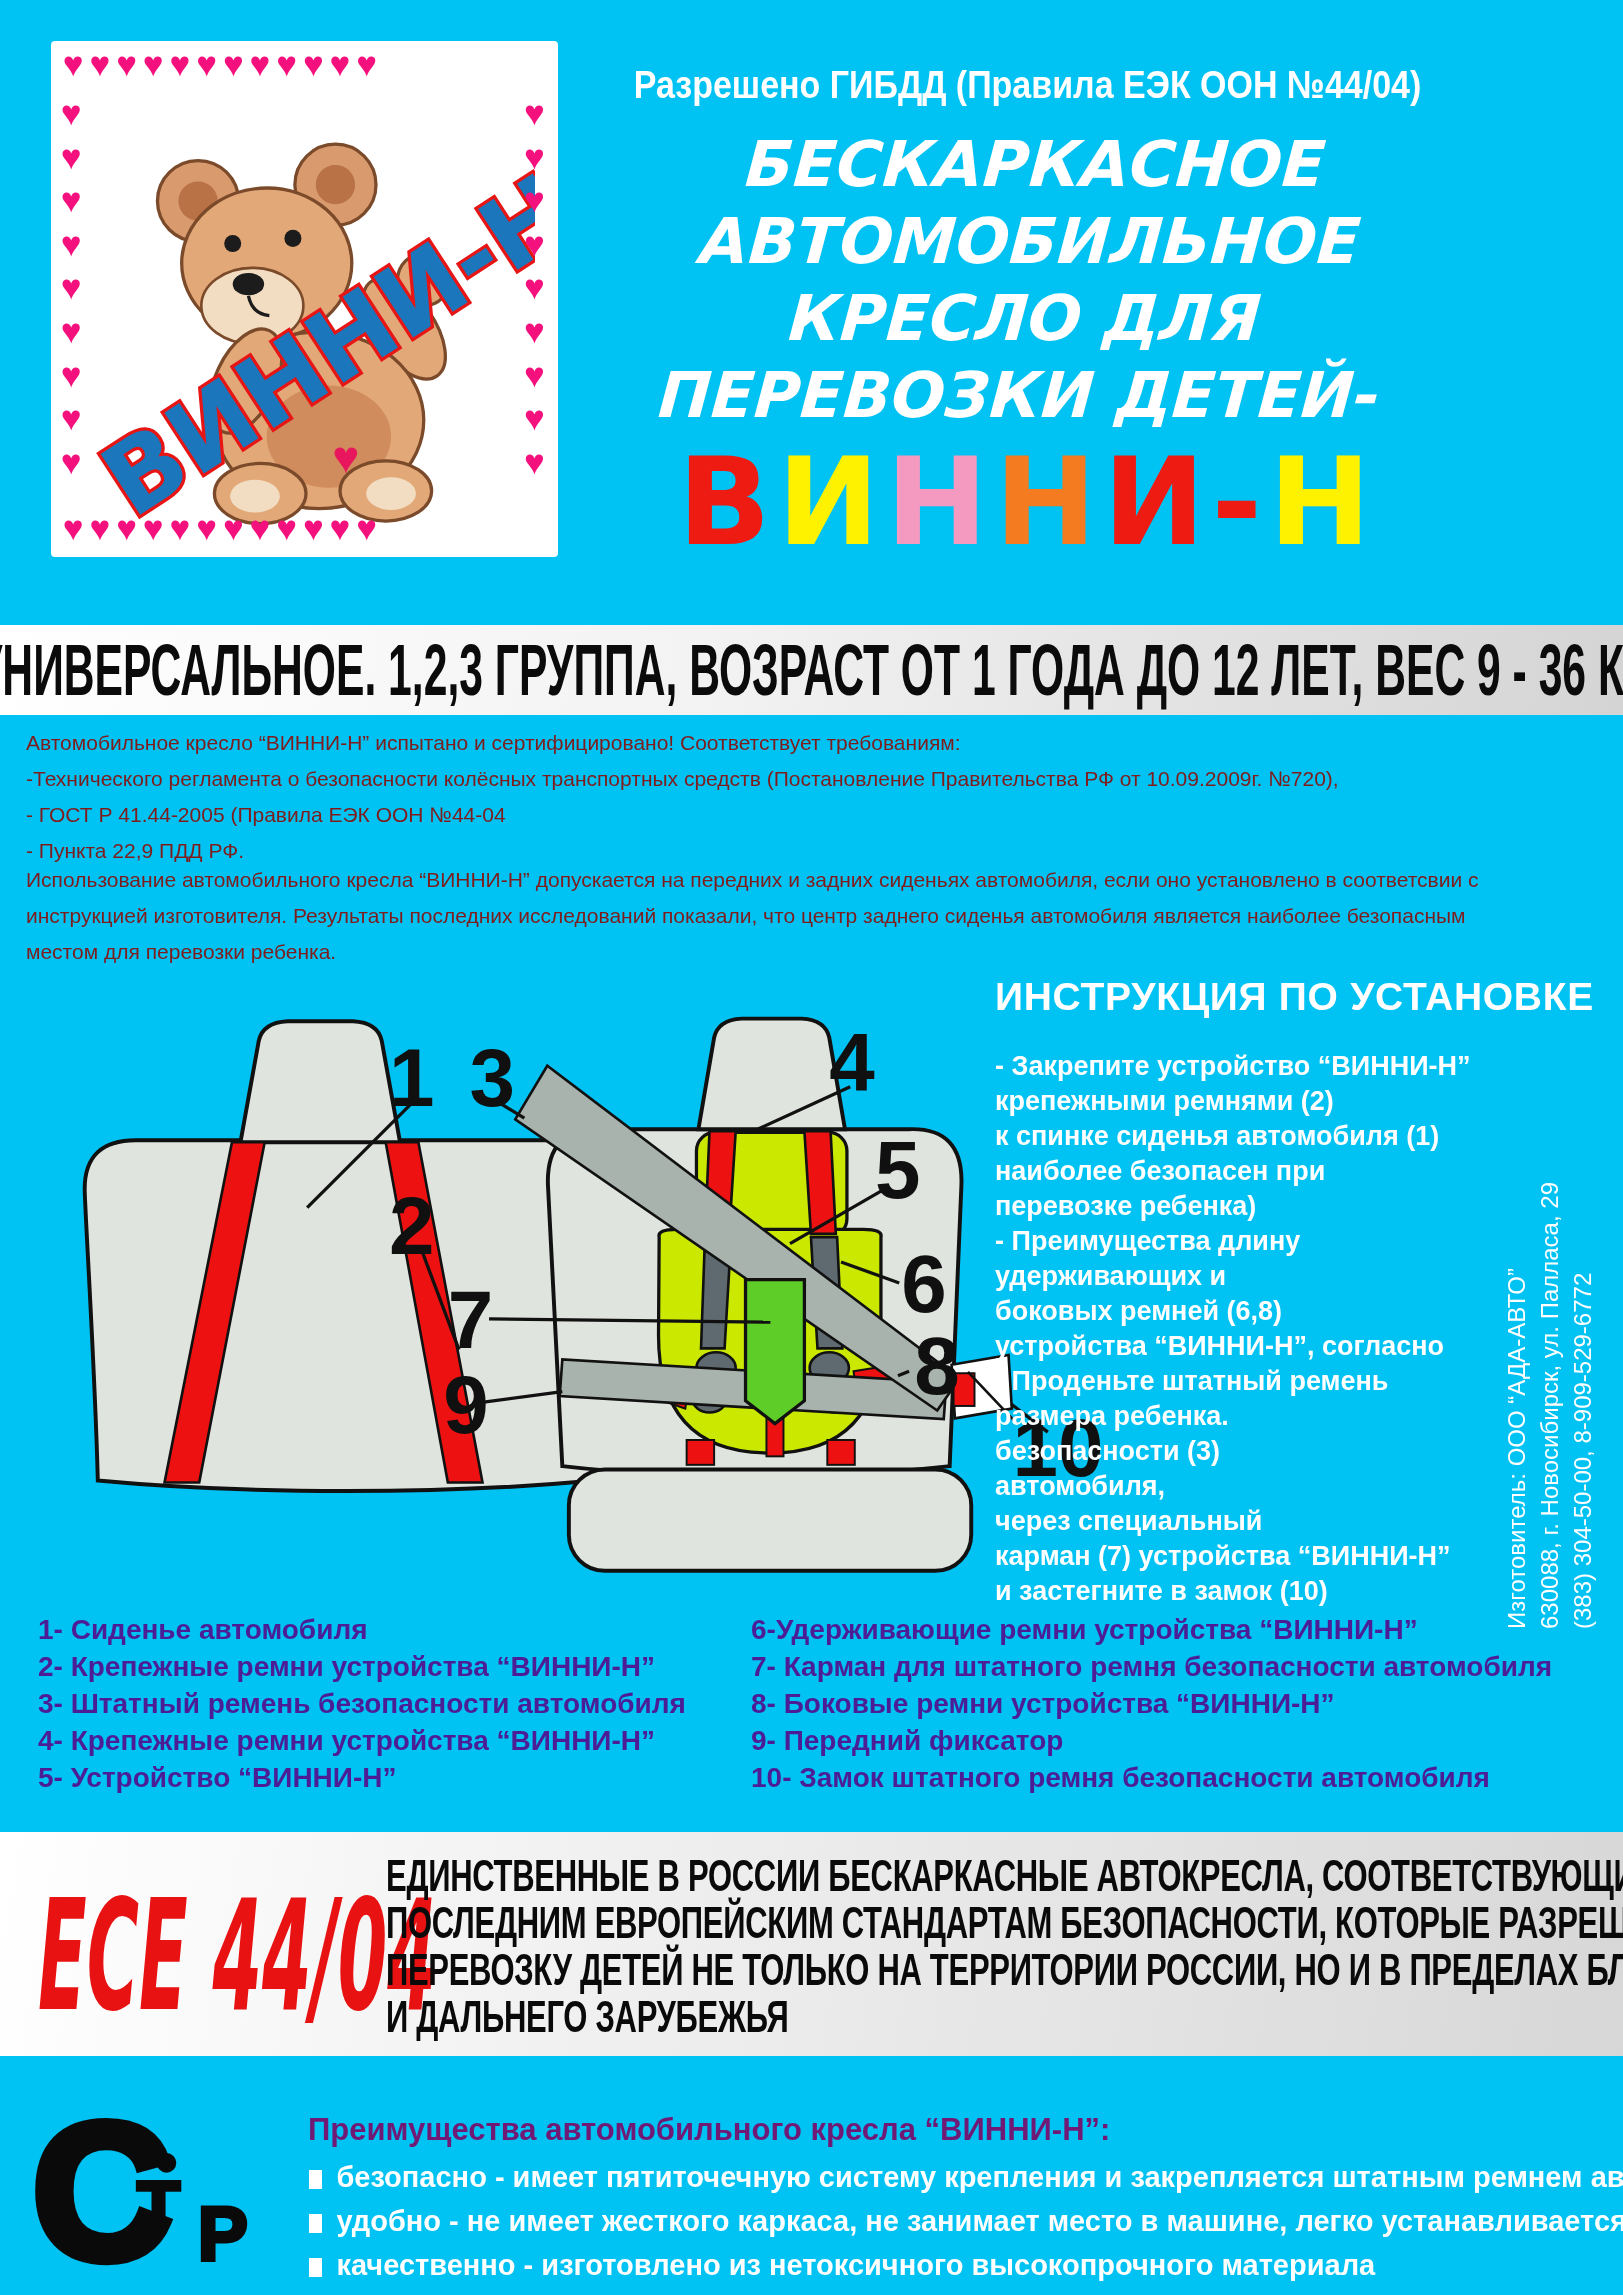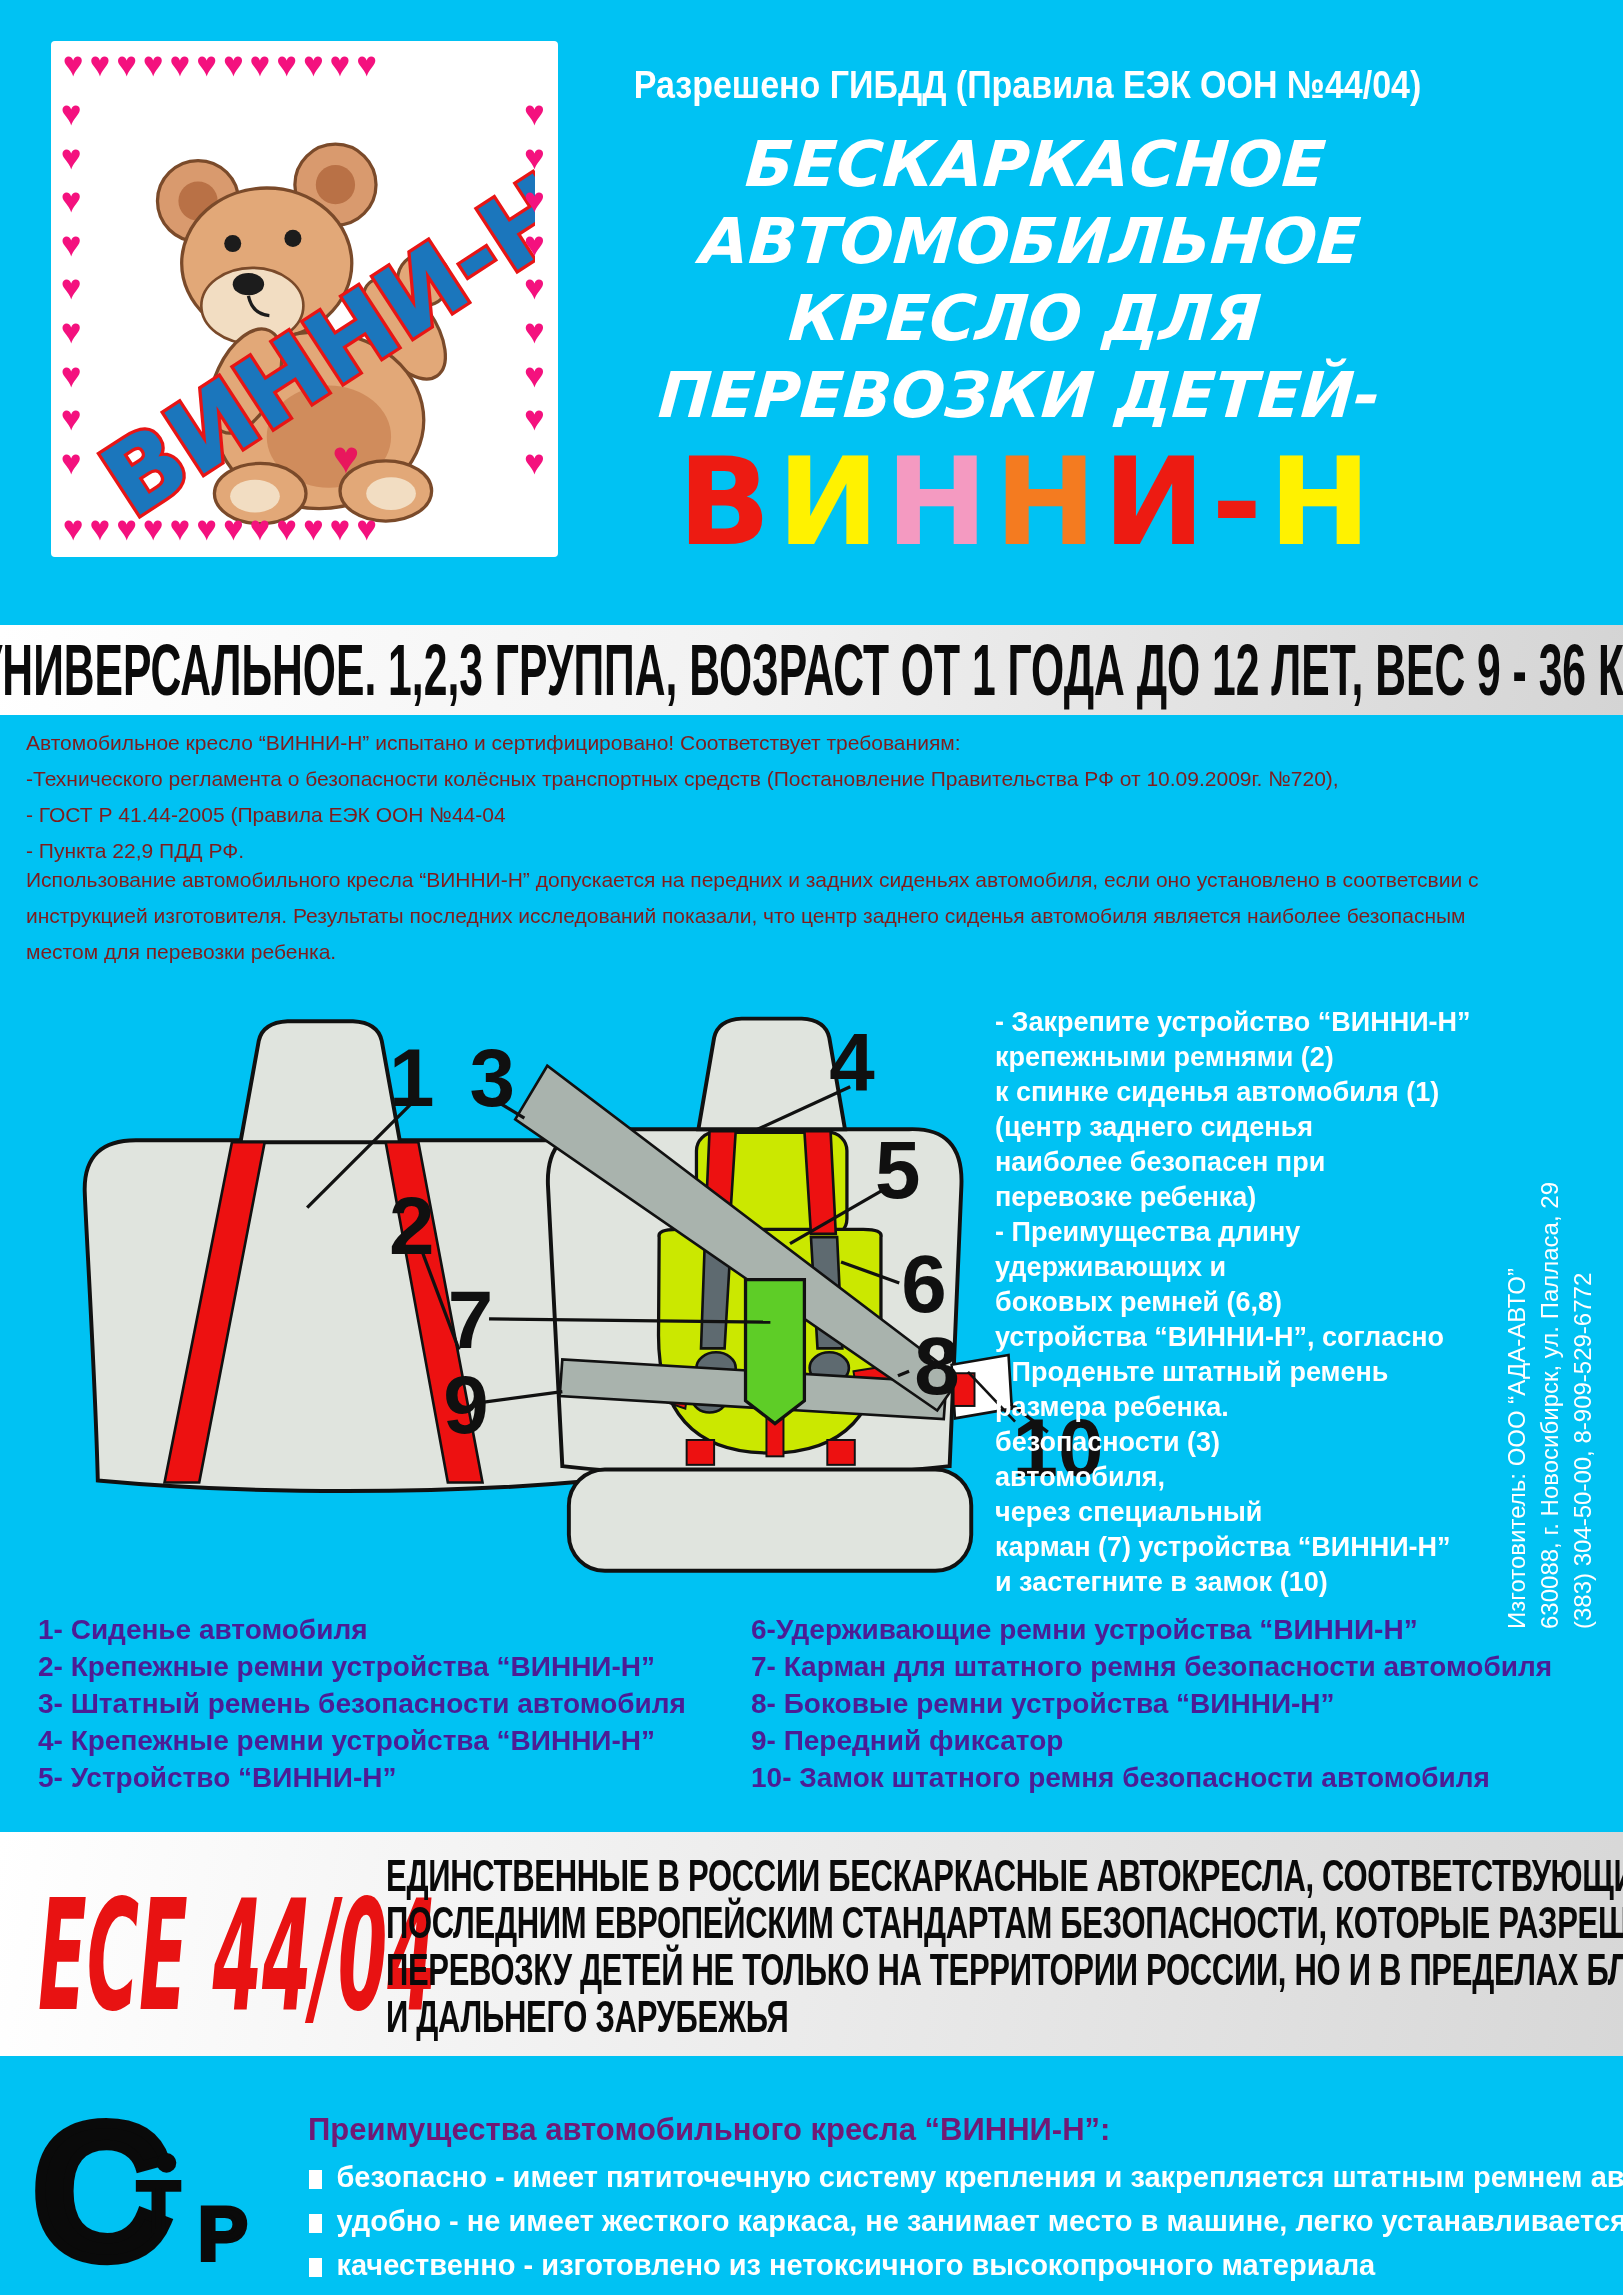--- a/index.html
+++ b/index.html
@@ -183,25 +183,25 @@
       <text x="1238" y="330">5</text>
       <text x="1278" y="505">6</text>
       <text x="585" y="560">7</text>
       <text x="1298" y="630">8</text>
       <text x="578" y="690">9</text>
       <text x="1448" y="755">10</text>
     </g>
   </svg>
 
   <div class="instr">
+    <div class="instr-h">ИНСТРУКЦИЯ ПО УСТАНОВКЕ</div>
     <div class="instr-lines">
       <div>- Закрепите устройство “ВИННИ-Н”</div>
       <div>крепежными ремнями (2)</div>
       <div>к спинке сиденья автомобиля (1)</div>
-      <div>(центр заднего сиденья</div>
       <div>наиболее безопасен при</div>
       <div>перевозке ребенка)</div>
       <div>- Преимущества длину</div>
       <div>удерживающих и</div>
       <div>боковых ремней (6,8)</div>
       <div>устройства “ВИННИ-Н”, согласно</div>
       <div>- Проденьте штатный ремень</div>
       <div>размера ребенка.</div>
       <div>безопасности (3)</div>
       <div>автомобиля,</div>

